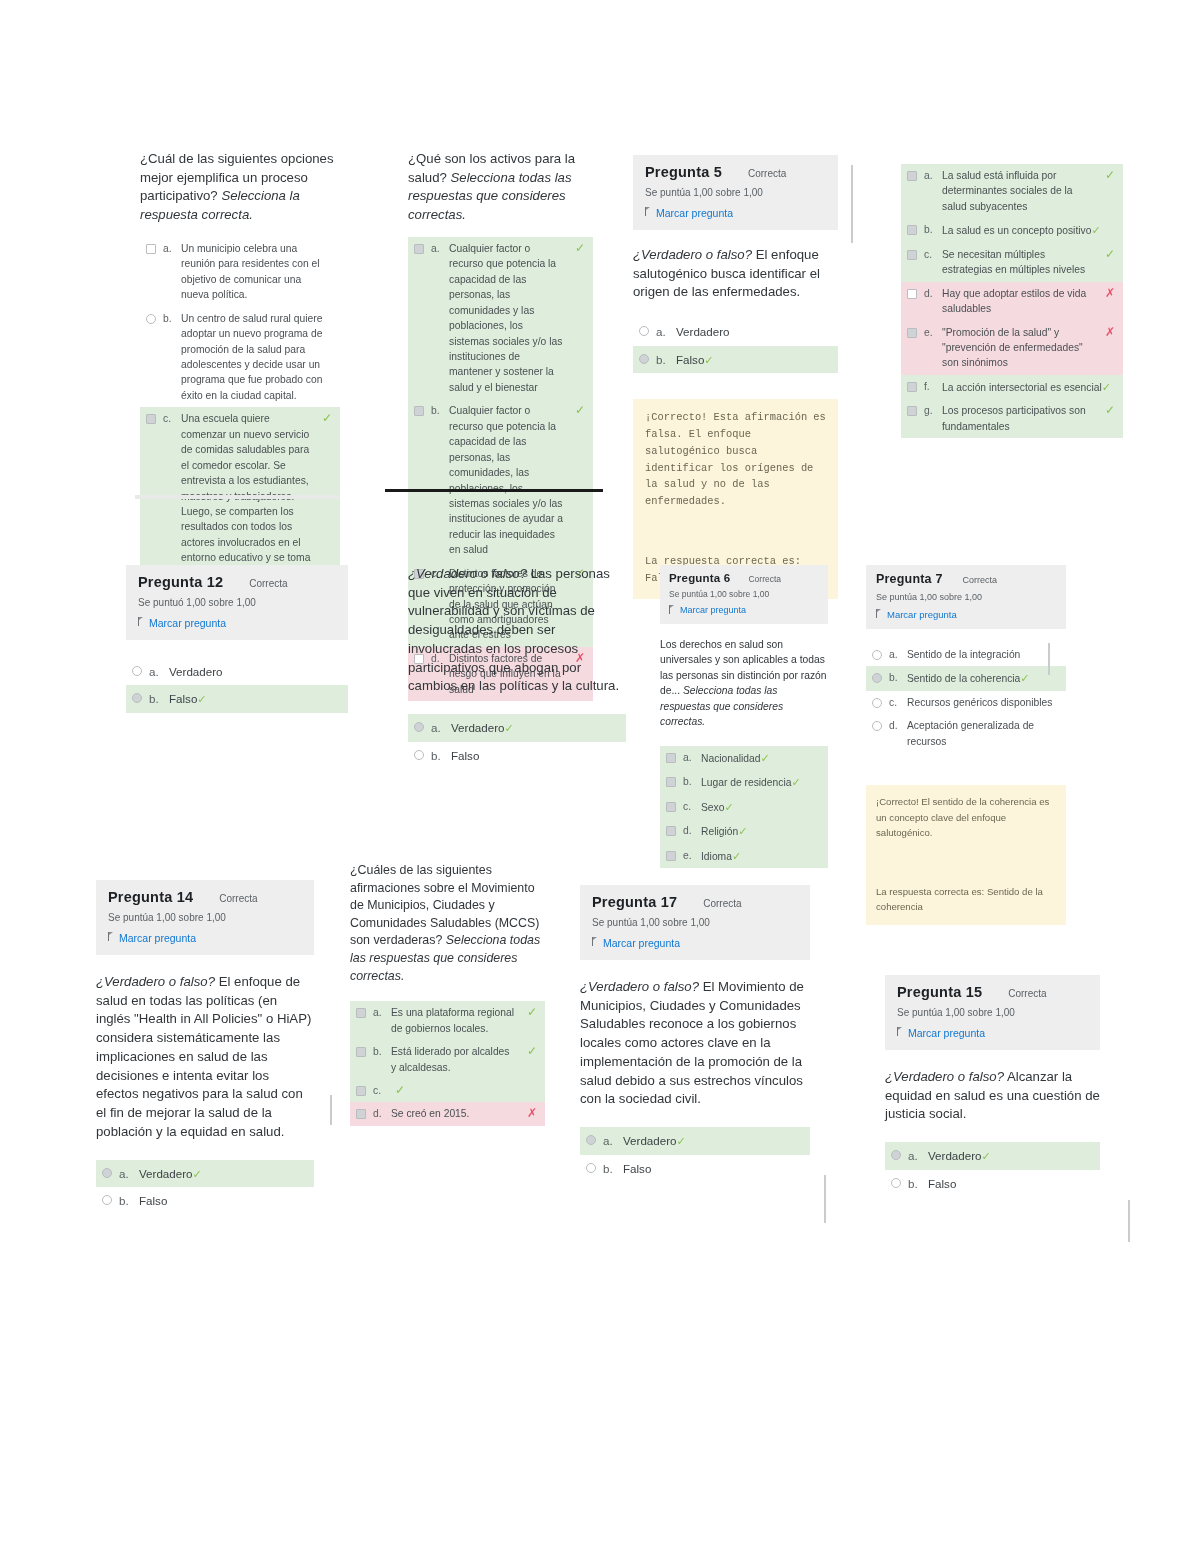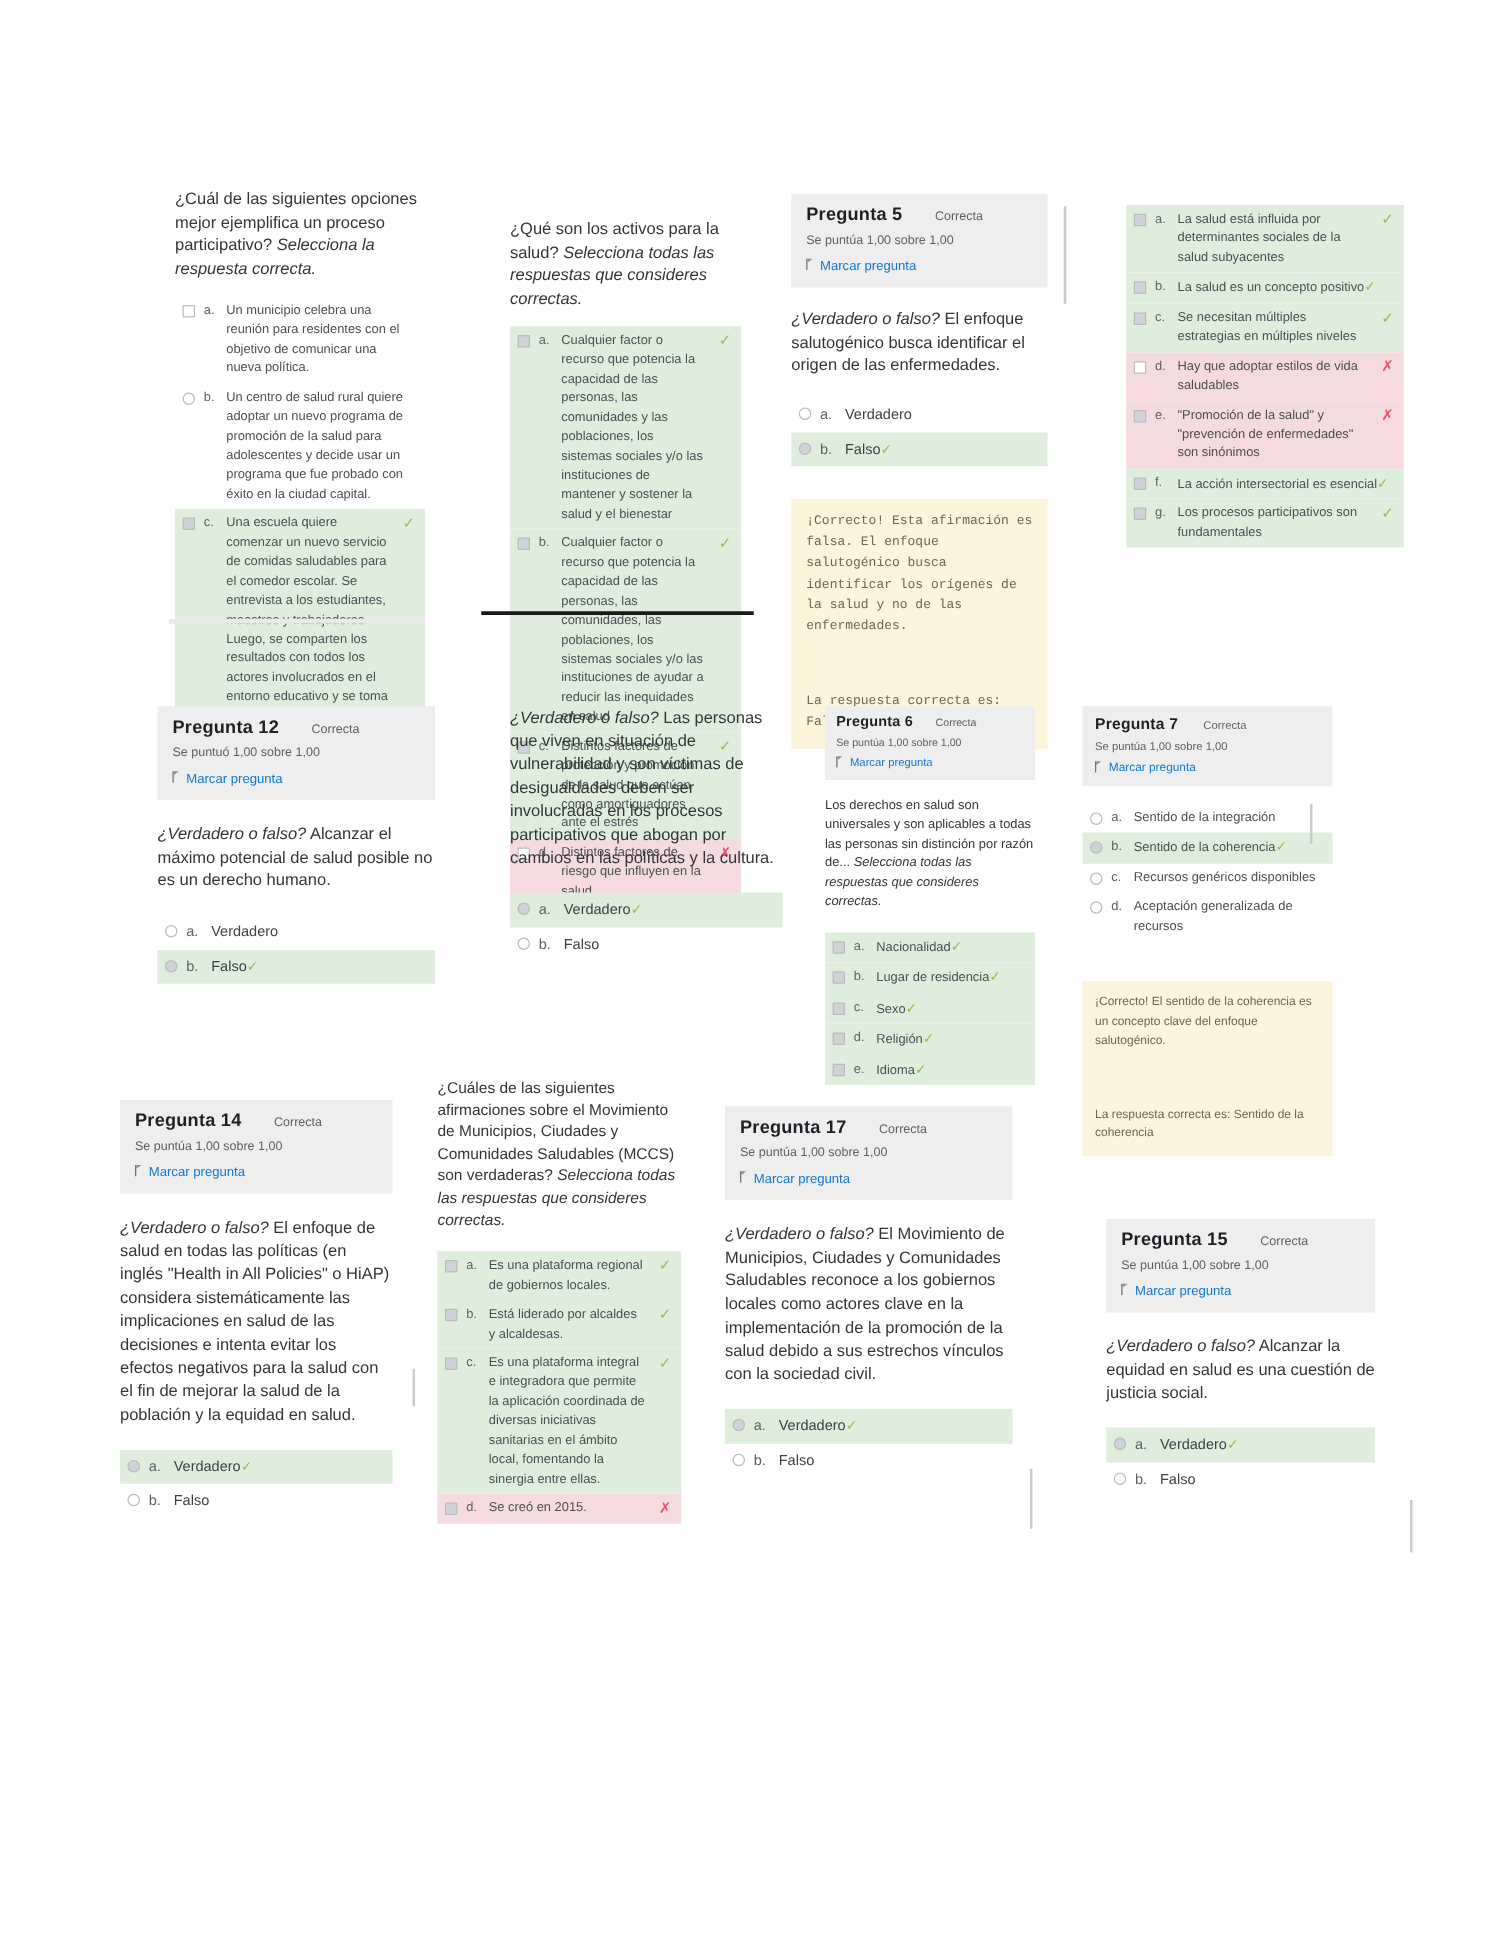--- a/index.html
+++ b/index.html
@@ -100,21 +100,21 @@
       <div class="opt correct">
         <span class="box sel"></span>
         <span class="ltr">c.</span>
         <span class="otext">Una escuela quiere comenzar un nuevo servicio de comidas saludables para el comedor escolar. Se entrevista a los estudiantes, maestros y trabajadores. Luego, se comparten los resultados con todos los actores involucrados en el entorno educativo y se toma una decisión.</span>
         <span class="mark ok">✓</span>
       </div>
     </div>
   </div>
   <div class="grayedge" style="left:135px;top:495px;width:205px;height:4px;"></div>
 
-  <div class="blk" style="left:408px;top:150px;width:185px;margin-top:24px;">
+  <div class="blk" style="left:408px;top:150px;width:185px;">
     <div class="qtext">
       <span>¿Qué son los activos para la salud? </span><i class="it">Selecciona todas las respuestas que consideres correctas.</i>
     </div>
     <div class="ans">
       <div class="opt correct">
         <span class="box sel"></span>
         <span class="ltr">a.</span>
         <span class="otext">Cualquier factor o recurso que potencia la capacidad de las personas, las comunidades y las poblaciones, los sistemas sociales y/o las instituciones de mantener y sostener la salud y el bienestar</span>
         <span class="mark ok">✓</span>
       </div>
@@ -224,23 +224,20 @@
       <div class="row1">
         <span class="qno">Pregunta 12</span>
         <span class="qstate">Correcta</span>
       </div>
       <div class="qgrade">Se puntuó 1,00 sobre 1,00</div>
       <div class="qflag">
         <span class="flagico"></span>
         <span>Marcar pregunta</span>
       </div>
     </div>
-    <div class="qtext" style="margin-top:18px;">
-      <i class="it">¿Verdadero o falso?</i><span> Alcanzar el máximo potencial de salud posible no es un derecho humano.</span>
-    </div>
     <div class="ans" style="margin-top:18px;">
       <div class="opt big plain">
         <span class="box radio"></span>
         <span class="ltr">a.</span>
         <span class="otext">Verdadero</span>
       </div>
       <div class="opt big correct">
         <span class="box radio sel"></span>
         <span class="ltr">b.</span>
         <span class="otext"><span>Falso</span><span class="inline-ok">✓</span></span>
@@ -394,21 +391,20 @@
       </div>
       <div class="opt correct">
         <span class="box sel"></span>
         <span class="ltr">b.</span>
         <span class="otext">Está liderado por alcaldes y alcaldesas.</span>
         <span class="mark ok">✓</span>
       </div>
       <div class="opt correct">
         <span class="box sel"></span>
         <span class="ltr">c.</span>
-        <span class="otext">Es una plataforma integral e integradora que permite la aplicación coordinada de diversas iniciativas sanitarias en el ámbito local, fomentando la sinergia entre ellas.</span>
         <span class="mark ok">✓</span>
       </div>
       <div class="opt wrong">
         <span class="box sel"></span>
         <span class="ltr">d.</span>
         <span class="otext">Se creó en 2015.</span>
         <span class="mark no">✗</span>
       </div>
     </div>
   </div>

